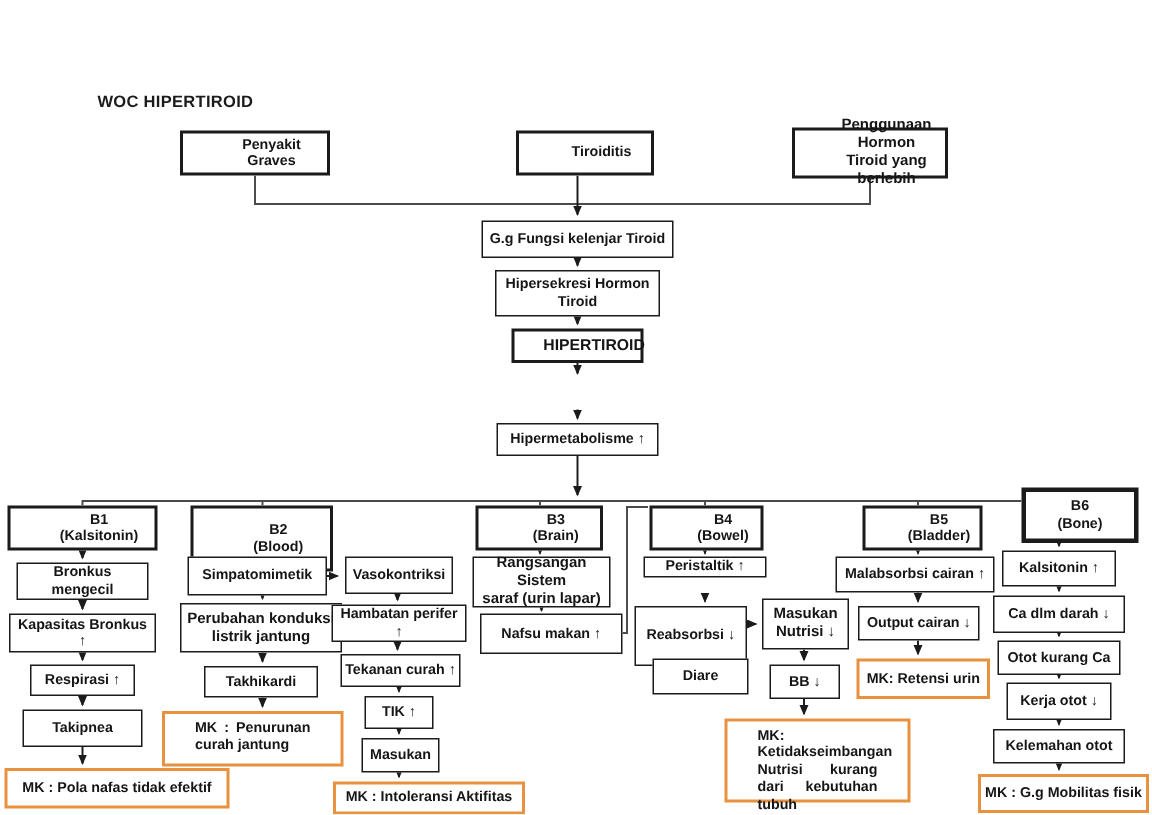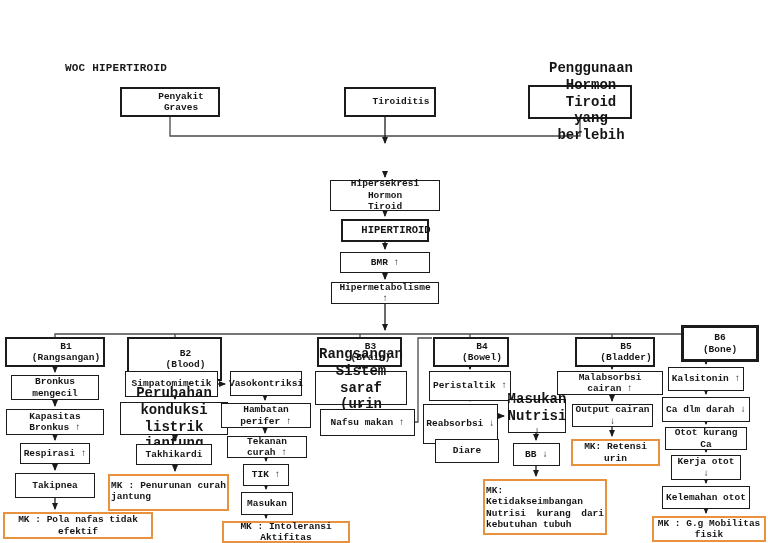--- a/index.html
+++ b/index.html
@@ -1,28 +1,28 @@
 <!DOCTYPE html>
 <html><head>
 <meta charset="utf-8">
 <style>
   html,body{margin:0;padding:0;background:#fff;}
   .canvas{position:relative;width:768px;height:543px;background:#fff;overflow:hidden;
-          font-family:Liberation Mono, monospace;}
+          font-family:Liberation Sans, sans-serif;}
   .title{position:absolute;left:65px;top:62px;font-size:11px;font-weight:700;color:#1b1b1b;letter-spacing:.2px;}
   svg.wires{position:absolute;left:0;top:0;z-index:1;}
   .box{position:absolute;z-index:2;box-sizing:border-box;background:#fff;
        border:1.4px solid #1b1b1b;display:flex;align-items:center;justify-content:center;
        text-align:center;font-weight:700;font-size:9.5px;line-height:1.2;color:#151515;padding:1px 2px;}
   .thick{border-width:2.3px;padding-left:24px;}
   .xthick{border-width:3.4px;}
   .mk{border:2.3px solid #E8923F;text-align:center;}
   .ml{white-space:pre-line;}
-  .sm{font-size:14px;}
-  .jt{display:block;text-align:justify;padding:4px 1px;}
+  .sm{font-size:10px;}
+  .jt{display:block;text-align:justify;padding:4px 20px;}
 </style>
 </head>
 <body>
 
 <div class="canvas">
 
   <div class="title">WOC HIPERTIROID</div>
 
   <svg class="wires" width="768" height="543">
     <defs>
@@ -82,28 +82,28 @@
       <line x1="706" y1="480" x2="706" y2="483"></line>
       <line x1="706" y1="509" x2="706" y2="513"></line>
     </g>
   </svg>
 
   <div class="box thick" style="left:120px;top:87px;width:100px;height:30px">Penyakit Graves</div>
   <div class="box thick" style="left:344px;top:87px;width:92px;height:30px">Tiroiditis</div>
   <div class="box thick ml sm" style="left:528px;top:85px;width:104px;height:34px">Penggunaan Hormon
 Tiroid yang berlebih</div>
 
+  <div class="box" style="left:321px;top:147px;width:128px;height:25px">G.g Fungsi kelenjar Tiroid</div>
   <div class="box ml" style="left:330px;top:180px;width:110px;height:31px">Hipersekresi Hormon
 Tiroid</div>
   <div class="box thick" style="left:341px;top:219px;width:88px;height:23px;font-size:10.5px">HIPERTIROID</div>
-  <div class="box" style="left:340px;top:252px;width:90px;height:21px">BMR ↑</div>
   <div class="box" style="left:331px;top:282px;width:108px;height:22px">Hipermetabolisme ↑</div>
 
   <div class="box thick ml" style="left:5px;top:337px;width:100px;height:30px">B1
-(Rangsangan)</div>
+(Kalsitonin)</div>
   <div class="box thick ml" style="left:127px;top:337px;width:95px;height:44px">B2
 (Blood)</div>
   <div class="box thick ml" style="left:317px;top:337px;width:85px;height:30px">B3
 (Brain)</div>
   <div class="box thick ml" style="left:433px;top:337px;width:76px;height:30px">B4
 (Bowel)</div>
   <div class="box thick ml" style="left:575px;top:337px;width:80px;height:30px">B5
 (Bladder)</div>
   <div class="box xthick ml" style="left:681px;top:325px;width:78px;height:37px">B6
 (Bone)</div>
@@ -124,21 +124,21 @@
   <div class="box" style="left:221px;top:403px;width:90px;height:25px">Hambatan perifer ↑</div>
   <div class="box" style="left:227px;top:436px;width:80px;height:22px">Tekanan curah ↑</div>
   <div class="box" style="left:243px;top:464px;width:46px;height:22px">TIK ↑</div>
   <div class="box" style="left:241px;top:492px;width:52px;height:23px">Masukan</div>
   <div class="box mk" style="left:222px;top:521px;width:128px;height:22px">MK : Intoleransi Aktifitas</div>
 
   <div class="box ml sm" style="left:315px;top:371px;width:92px;height:34px">Rangsangan Sistem
 saraf (urin lapar)</div>
   <div class="box" style="left:320px;top:409px;width:95px;height:27px">Nafsu makan ↑</div>
 
-  <div class="box" style="left:429px;top:371px;width:82px;height:30px">Peristaltik ↑</div>
+  <div class="box" style="left:429px;top:371px;width:82px;height:14px">Peristaltik ↑</div>
   <div class="box" style="left:423px;top:404px;width:75px;height:40px">Reabsorbsi ↓</div>
   <div class="box" style="left:435px;top:439px;width:64px;height:24px">Diare</div>
 
   <div class="box ml sm" style="left:508px;top:399px;width:58px;height:34px">Masukan
 Nutrisi ↓</div>
   <div class="box" style="left:513px;top:443px;width:47px;height:23px">BB ↓</div>
   <div class="box mk jt" style="left:483px;top:479px;width:124px;height:56px">MK: Ketidakseimbangan Nutrisi kurang dari kebutuhan tubuh</div>
 
   <div class="box" style="left:557px;top:371px;width:106px;height:24px">Malabsorbsi cairan ↑</div>
   <div class="box" style="left:572px;top:404px;width:81px;height:23px">Output cairan ↓</div>

